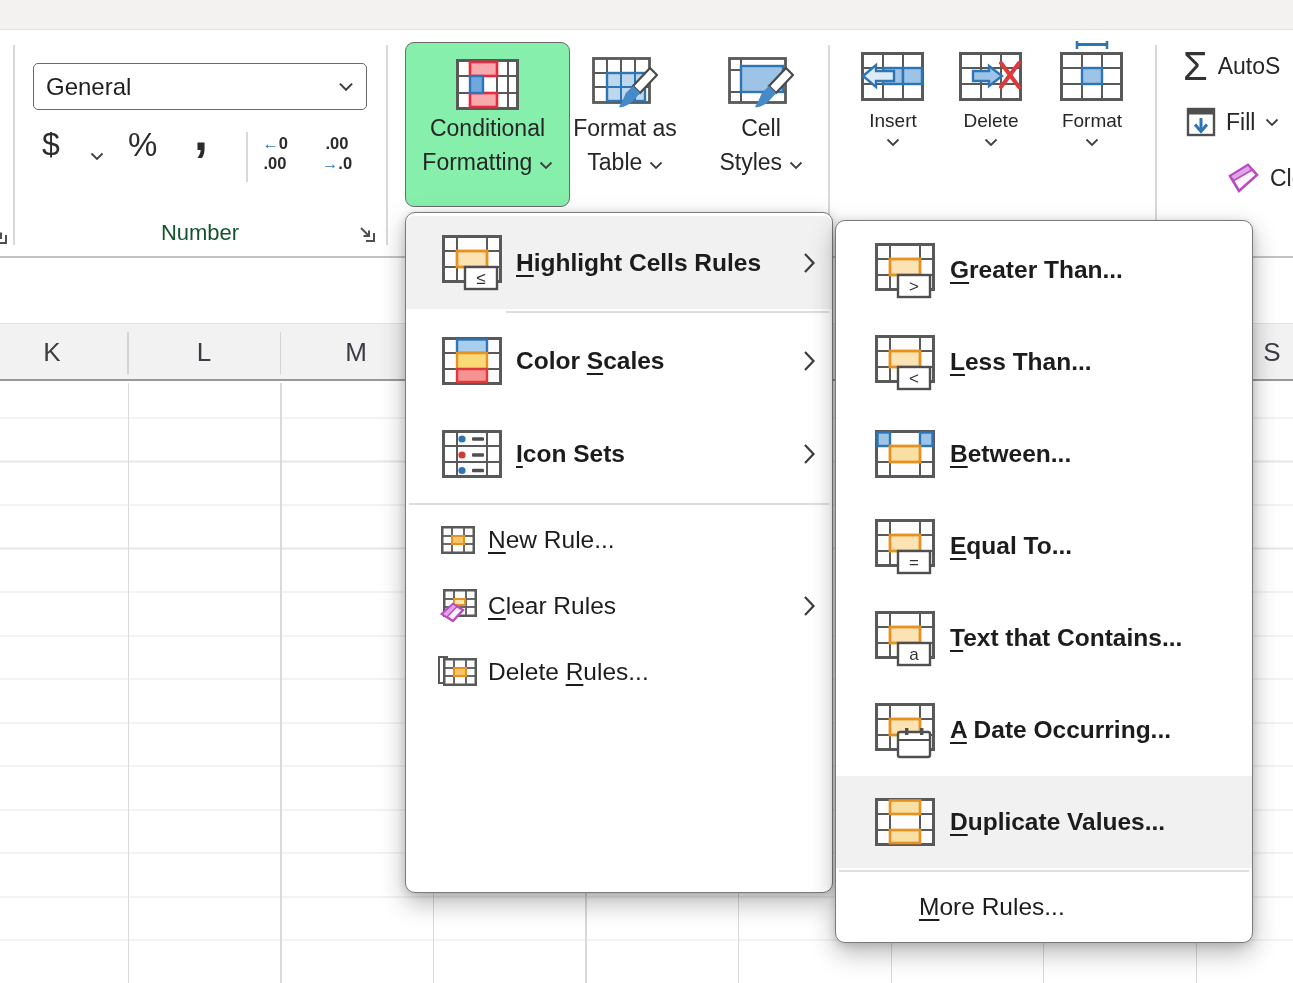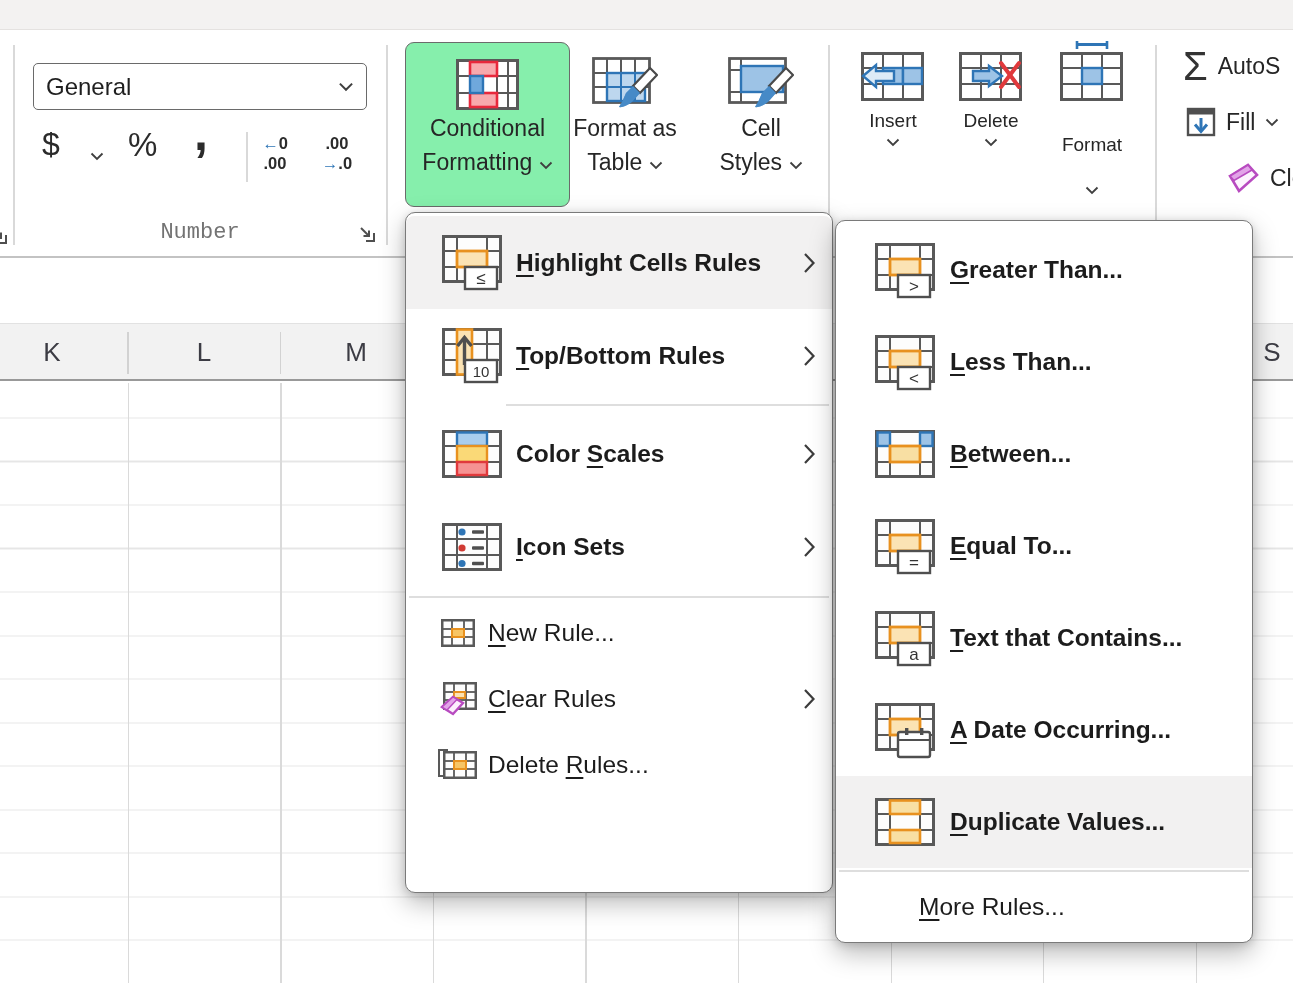--- a/index.html
+++ b/index.html
@@ -5,21 +5,21 @@
   * { box-sizing: border-box; margin: 0; padding: 0; }
   html,body { width:1293px; height:983px; overflow:hidden; }
   body { position:relative; background:#fff; font-family:"Liberation Sans", sans-serif; color:#262626; }
   .abs { position:absolute; }
 
   
   .top-strip { left:0; top:0; width:1293px; height:30px; background:#f3f2f1; border-bottom:1px solid #e4e2e0; }
   .ribbon { left:0; top:30px; width:1293px; height:226px; background:#fff; }
   .ribbon-edge { left:0; top:256px; width:1293px; height:2px; background:#c3c3c3; }
   .grp-sep { position:absolute; width:1.5px; background:#d9d9d9; }
-  .grp-label { font-size:22px; color:#737373; text-align:center;font-family:Liberation Mono, monospace; }
+  .grp-label { font-size:22px; color:#14532d; text-align:center; }
 
   
   .combo { left:33px; top:63px; width:334px; height:47px; border:1.6px solid #6a6a6a; border-radius:5px; background:#fff;
            display:flex; align-items:center; padding:0 12px; font-size:24px; color:#1f1f1f; }
   .combo .spacer { flex:1; }
   .numbtn { position:absolute; background:none; border:none; font-family:inherit; color:#2b2b2b; cursor:default; }
   .blue { color:#2E75B6; }
   .declines { font-size:16.5px; font-weight:600; line-height:20px; text-align:center; width:46px; color:#2b2b2b; }
 
   
@@ -220,21 +220,21 @@
     <polygon points="14,19 30,19 30,14 43,24 30,34 30,29 14,29" fill="#9DC3E6" stroke="#2E75B6" stroke-width="2.4"></polygon>
     <line x1="42" y1="11" x2="60" y2="35" stroke="#E0393C" stroke-width="4" stroke-linecap="round"></line>
     <line x1="60" y1="11" x2="42" y2="35" stroke="#E0393C" stroke-width="4" stroke-linecap="round"></line>
   </svg>
   <span class="lbl">Delete</span>
   <svg width="14" height="9" viewBox="0 0 14 9" style="margin-top:6px">
       <use href="#chev"></use>
     </svg>
 </button>
 
-<button class="cellbtn" style="left:1049px; top:40px; width:86px;gap:24px;">
+<button class="cellbtn" style="left:1049px; top:40px; width:86px;">
   <svg width="64" height="62" viewBox="0 0 64 62">
     <line x1="17" y1="4.5" x2="47" y2="4.5" stroke="#2E75B6" stroke-width="3"></line>
     <line x1="17" y1="1" x2="17" y2="9" stroke="#2E75B6" stroke-width="2.6"></line>
     <line x1="47" y1="1" x2="47" y2="9" stroke="#2E75B6" stroke-width="2.6"></line>
     <rect x="1.5" y="13.5" width="60" height="46" fill="#fff" stroke="#595959" stroke-width="3"></rect>
     <line x1="22" y1="14" x2="22" y2="59" stroke="#595959" stroke-width="2"></line>
     <line x1="42" y1="14" x2="42" y2="59" stroke="#595959" stroke-width="2"></line>
     <line x1="2" y1="28" x2="61" y2="28" stroke="#595959" stroke-width="2"></line>
     <line x1="2" y1="44" x2="61" y2="44" stroke="#595959" stroke-width="2"></line>
     <rect x="22" y="28" width="20" height="16" fill="#9DC3E6" stroke="#2E75B6" stroke-width="2.4"></rect>
@@ -290,36 +290,20 @@
         <rect x="24" y="33" width="32" height="22" fill="#fff" stroke="#4f4f4f" stroke-width="2.4"></rect>
         <text x="40" y="50" text-anchor="middle" class="bsym">≤</text>
       </svg>
     </span>
     <span class="mi-label"><span></span><span class="accel">H</span><span>ighlight Cells Rules</span></span>
     <svg class="sub-arrow" width="13" height="22" viewBox="0 0 12 22">
         <polyline points="1.5,2 10,11 1.5,20" fill="none" stroke="#3c3c3c" stroke-width="2.2"></polyline>
       </svg>
   </button>
 
-  <button class="mi large bold">
-    <span class="mi-icon">
-      <svg width="64" height="57" viewBox="0 0 64 57">
-        <use href="#tbl" x="1" y="1" width="60" height="48"></use>
-        <rect x="16" y="2.5" width="15" height="45" fill="#FBE3B4" stroke="#E8911F" stroke-width="2.6"></rect>
-        <line x1="23.5" y1="38" x2="23.5" y2="12" stroke="#4f4f4f" stroke-width="3.4"></line>
-        <polyline points="16.5,19 23.5,10.5 30.5,19" fill="none" stroke="#4f4f4f" stroke-width="3.4"></polyline>
-        <rect x="24" y="33" width="32" height="22" fill="#fff" stroke="#4f4f4f" stroke-width="2.4"></rect>
-        <text x="40" y="50" text-anchor="middle" class="bsym10">10</text>
-      </svg>
-    </span>
-    <span class="mi-label"><span></span><span class="accel">T</span><span>op/Bottom Rules</span></span>
-    <svg class="sub-arrow" width="13" height="22" viewBox="0 0 12 22">
-        <polyline points="1.5,2 10,11 1.5,20" fill="none" stroke="#3c3c3c" stroke-width="2.2"></polyline>
-      </svg>
-  </button>
 
   <div class="msep inset"></div>
 
 
   <button class="mi large bold">
     <span class="mi-icon">
       <svg width="64" height="57" viewBox="0 0 64 57">
         <use href="#tbl" x="1" y="4" width="60" height="48"></use>
         <rect x="16" y="6.5" width="30" height="13.5" fill="#A9CDED" stroke="#2E75B6" stroke-width="2.4"></rect>
         <rect x="16" y="20" width="30" height="16" fill="#FAD977" stroke="#E8911F" stroke-width="2.4"></rect>

